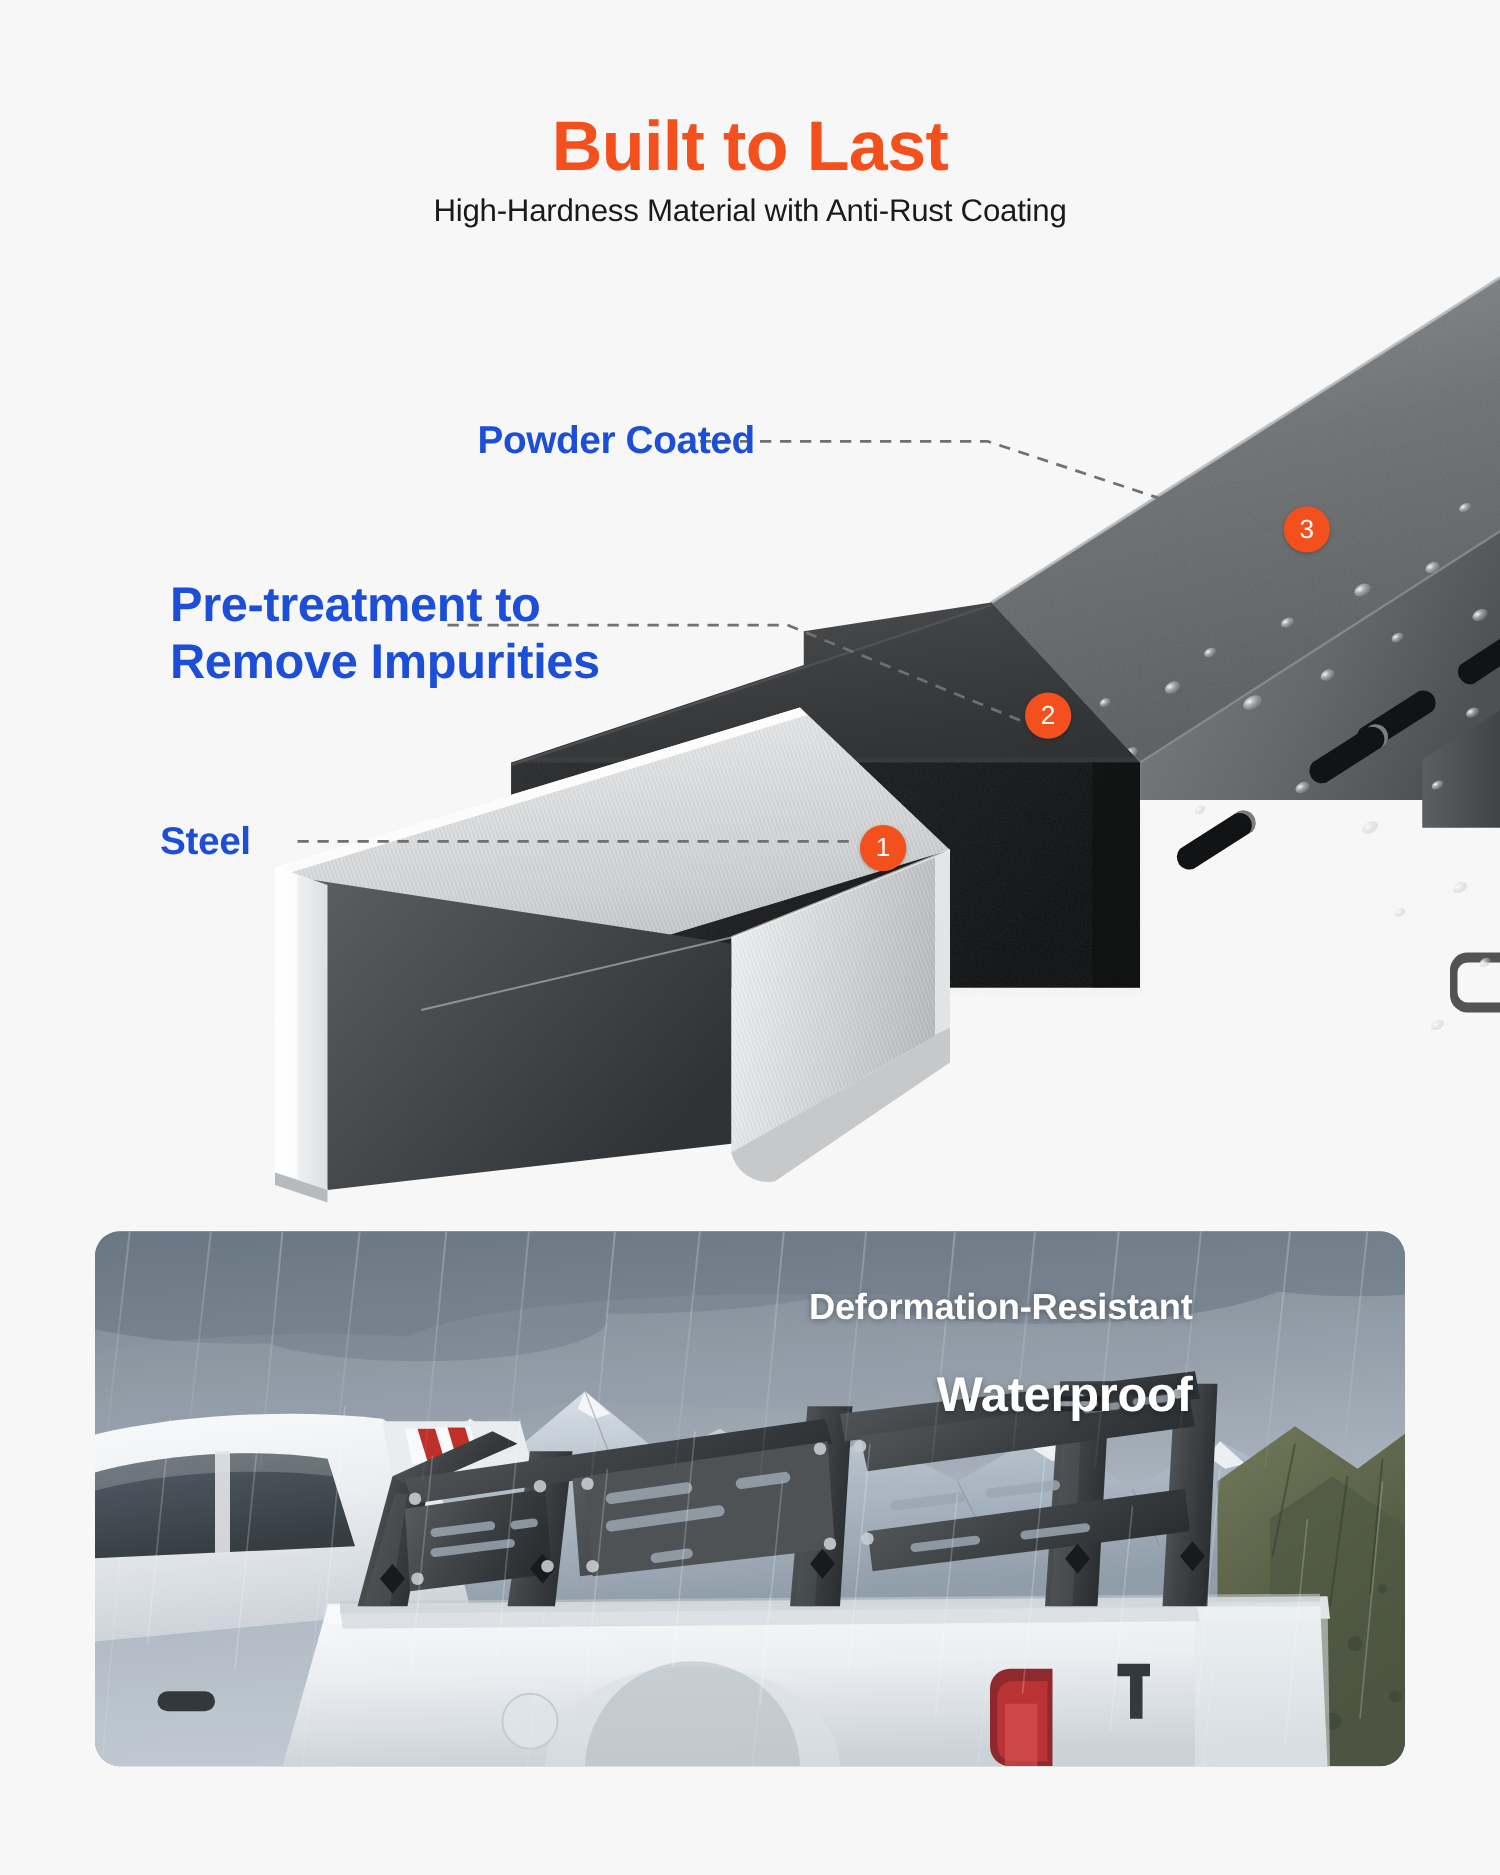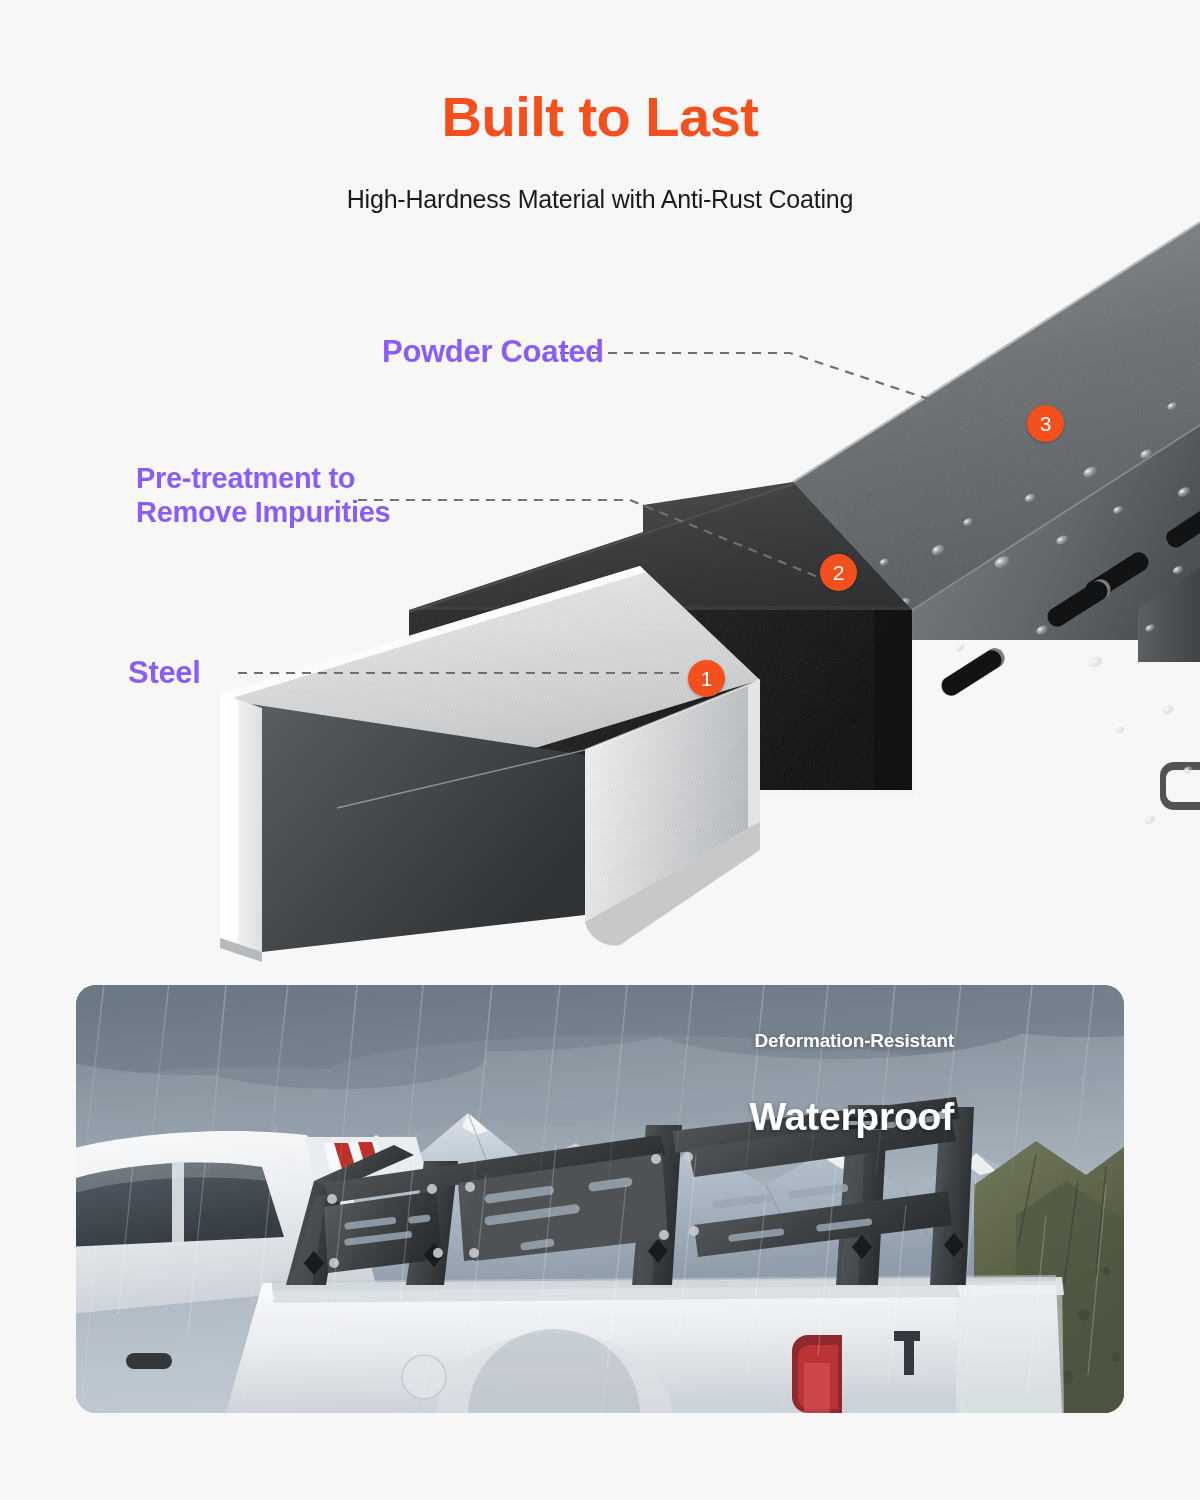--- a/index.html
+++ b/index.html
@@ -12,36 +12,36 @@
   .page { position:relative; width:1032px; height:1500px; background:#f7f7f7; }
 
   
   .header { position:absolute; top:0; left:0; width:1200px; text-align:center; }
   .title {
     margin-top:88px;
     font-size:56px; font-weight:bold; letter-spacing:-0.5px;
     color:#f4501e; line-height:1.05;
   }
   .subtitle {
-    margin-top:38px;
+    margin-top:8px;
     font-size:25px; font-weight:400; color:#1a1a1a; letter-spacing:-0.2px;
   }
 
   
   .stage { position:absolute; top:210px; left:0; width:1200px; height:760px; }
   .stage svg { display:block; }
 
   
   .callout {
     position:absolute;
-    color:#8b5cf6; font-weight:bold; line-height:1.16;
+    color:#1d4ed8; font-weight:bold; line-height:1.16;
     letter-spacing:-0.3px; white-space:pre-line;
   }
   .callout.powder   { left:382px; top:334px; font-size:31px; }
-  .callout.pretreat { left:136px; top:462px; font-size:29px; }
+  .callout.pretreat { left:136px; top:462px; font-size:39px; }
   .callout.steel    { left:128px; top:655px; font-size:31px;text-align:center; }
 
   
   .badge {
     position:absolute; width:37px; height:37px; border-radius:50%;
     background:#f4501e; color:#fff;
     font-size:21px; font-weight:500;
     display:flex; align-items:center; justify-content:center;
     box-shadow:0 1px 3px rgba(0,0,0,.25);
   }
@@ -54,21 +54,21 @@
     position:absolute; left:76px; top:985px;
     width:1048px; height:428px;
     border-radius:20px; overflow:hidden;
     background:#8e9aa6;
   }
   .photo-card svg { display:block; }
   .photo-caption {
     position:absolute; color:#ffffff; font-weight:bold;
     letter-spacing:-0.2px; text-shadow:0 1px 5px rgba(0,0,0,.35);
   }
-  .photo-caption.deform { right:78px; top:1030px; font-size:19px; }
+  .photo-caption.deform { right:78px; top:1030px; font-size:29px; }
   .photo-caption.water  { right:78px; top:1095px; font-size:39px; }
 </style>
 </head>
 <body>
 
 <div class="page">
 
   <div class="header">
     <div class="title">Built to Last</div>
     <div class="subtitle">High-Hardness Material with Anti-Rust Coating</div>

